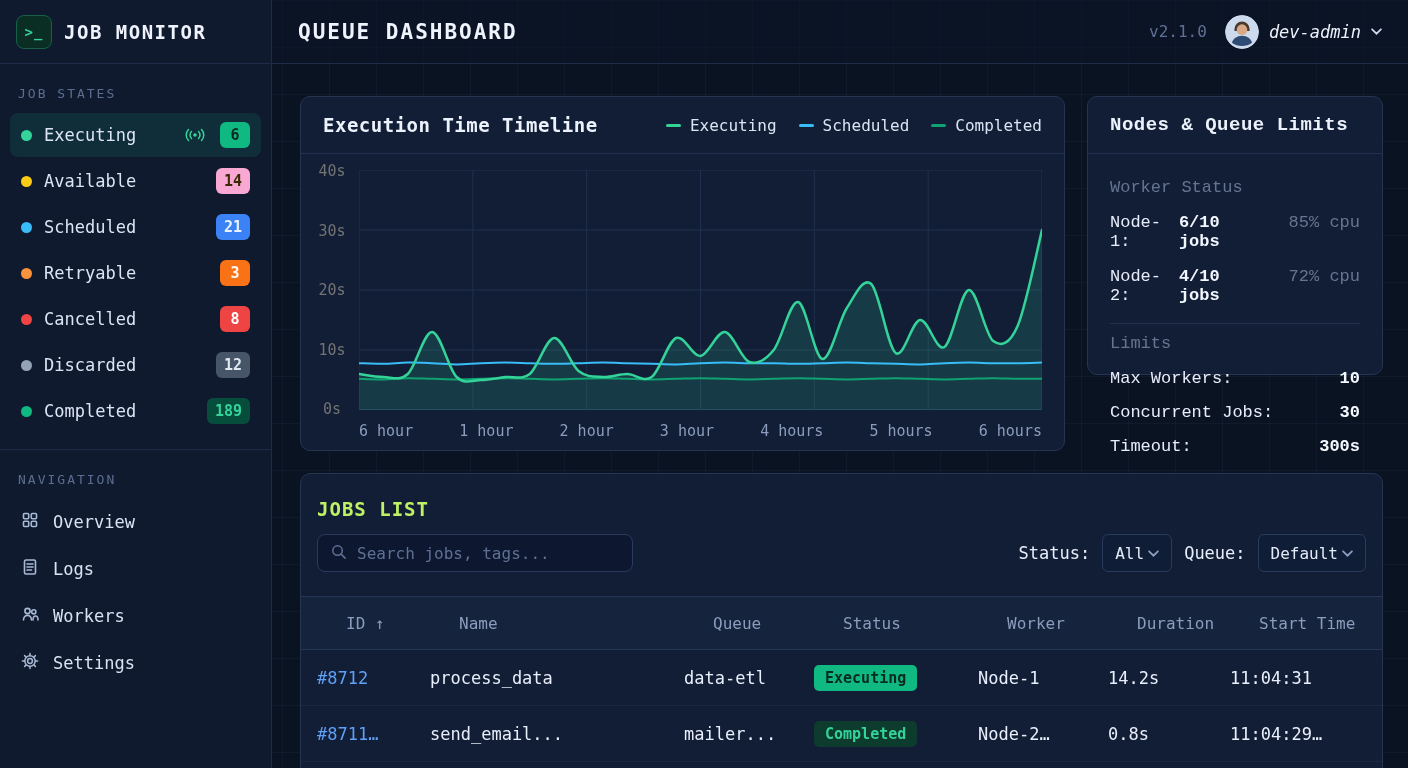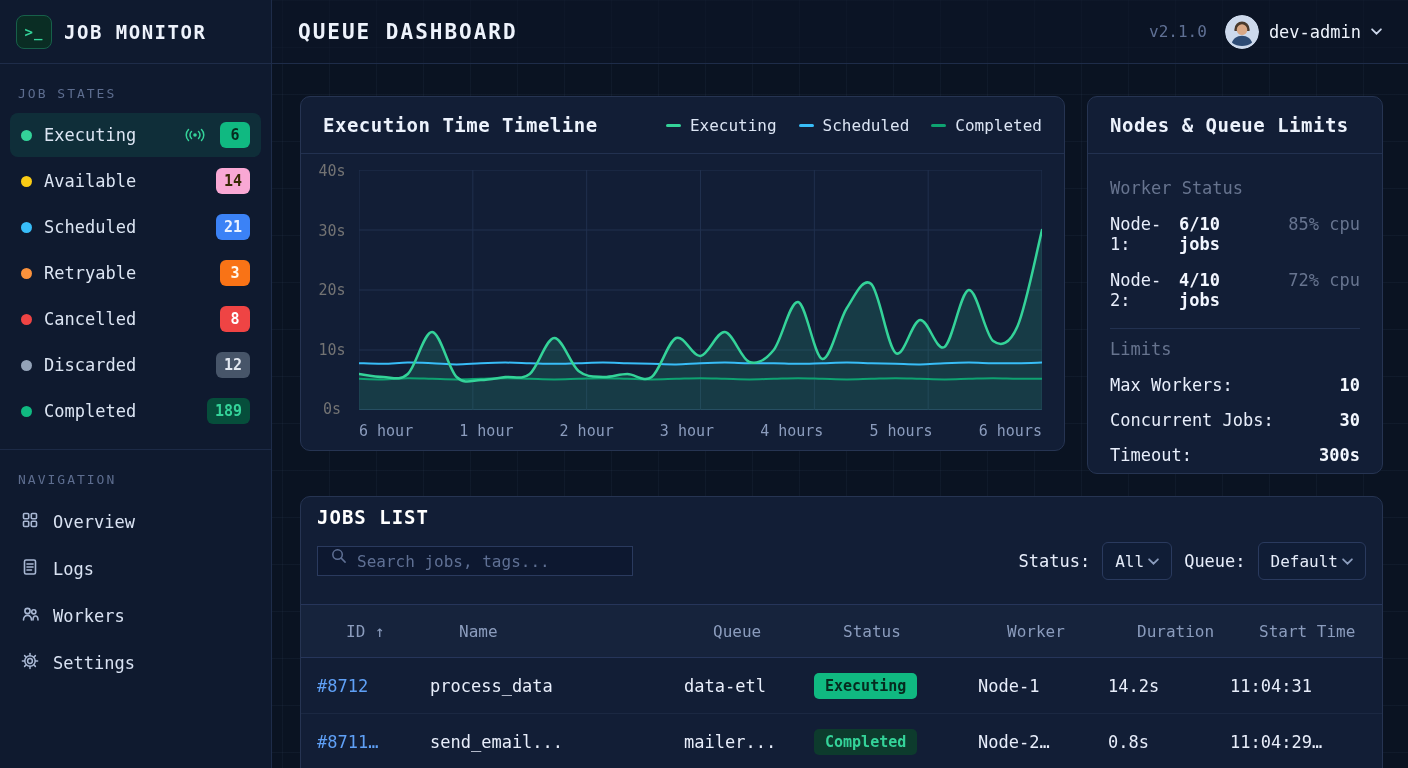--- a/index.html
+++ b/index.html
@@ -30,28 +30,28 @@
 .nav-item{height:44px;margin:3px 10px;padding:0 11px;border-radius:8px;display:flex;align-items:center;gap:14px;font-size:17px;color:#d9e2f2;cursor:pointer;}
 .nav-item svg{flex:none;}
 
 .right{flex:1;display:flex;flex-direction:column;min-width:0;}
 .topbar{height:64px;min-height:64px;display:flex;align-items:center;padding:0 26px;border-bottom:1px solid #1e2c49;background:rgba(13,22,40,0.55);}
 .page-title{font-size:21px;font-weight:bold;letter-spacing:2px;color:#eef3fc;}
 .topbar-right{margin-left:auto;display:flex;align-items:center;gap:18px;}
 .version{font-size:16px;color:#5f7094;}
 .user{display:flex;align-items:center;gap:10px;cursor:pointer;}
 .avatar{width:34px;height:34px;border-radius:50%;overflow:hidden;display:block;}
-.username{font-size:17px;color:#eef3fc;}
+.username{font-size:17px;color:#eef3fc;font-style:italic;}
 .chev{color:#cbd6ea;display:flex;}
 
 .main{flex:1;padding:32px 25px 0 28px;display:flex;flex-direction:column;gap:22px;min-height:0;}
 .row1{display:flex;gap:22px;}
 .card{background:#121e36;border:1px solid #263452;border-radius:10px;}
 .timeline-card{flex:1;height:355px;display:flex;flex-direction:column;}
-.nodes-card{width:296px;min-width:296px;height:378px;}
+.nodes-card{width:296px;min-width:296px;height:279px;font-family:Liberation Mono, monospace;}
 .card-head{height:57px;min-height:57px;padding:0 22px;display:flex;align-items:center;border-bottom:1px solid #223150;}
 .card-title{font-size:19px;font-weight:bold;color:#ecf2fc;letter-spacing:0.5px;}
 .legend{margin-left:auto;display:flex;gap:22px;}
 .legend-item{display:flex;align-items:center;gap:9px;font-size:16px;color:#dbe4f3;cursor:pointer;}
 .legend-dash{width:15px;height:3px;border-radius:2px;display:inline-block;}
 .chart-body{flex:1;padding:16px 22px 10px 16px;display:flex;flex-direction:column;min-height:0;}
 .chart-row{display:flex;flex:1;min-height:0;}
 .y-labels{width:42px;padding-right:12px;display:flex;flex-direction:column;justify-content:space-between;align-items:center;color:#737373;font-size:15px;margin:-8px 0;}
 .chart-svg{flex:1;height:100%;}
 .x-labels{margin-left:42px;display:flex;justify-content:space-between;color:#8b9cbd;font-size:15px;padding-top:12px;}
@@ -61,23 +61,23 @@
 .nodes-body{padding:14px 22px;}
 .sub-label{color:#67748f;font-size:17px;margin:10px 0 16px;}
 .worker-row{display:flex;align-items:baseline;font-size:17px;margin-bottom:16px;color:#e8eefb;}
 .worker-jobs{margin-left:auto;font-weight:bold;color:#f2f6ff;}
 .worker-cpu{color:#67748f;width:96px;text-align:right;}
 .divider{border-top:1px solid #223150;margin:18px 0 6px;}
 .limit-row{display:flex;justify-content:space-between;font-size:17px;margin:15px 0;color:#e8eefb;}
 .limit-value{font-weight:bold;color:#f4f8ff;}
 
 .jobs-card{flex:none;}
-.jobs-title{padding:9px 16px 2px;font-size:19px;font-weight:bold;letter-spacing:1px;color:#ffffff;}
+.jobs-title{padding:24px 16px 2px;font-size:19px;font-weight:bold;letter-spacing:1px;color:#bef264;}
 .jobs-controls{display:flex;align-items:center;padding:12px 16px 24px;gap:16px;}
-.search-box{width:316px;height:30px;background:#0d1830;border:1px solid #2a3a5e;border-radius:0;display:flex;gap:10px;padding:0 12px;}
+.search-box{width:316px;height:38px;background:#0d1830;border:1px solid #2a3a5e;border-radius:8px;display:flex;align-items:center;gap:10px;padding:0 12px;}
 .search-box input{flex:1;background:transparent;border:0;outline:0;color:#dbe4f5;font-family:inherit;font-size:16px;}
 .search-box input::placeholder{color:#5f7094;}
 .filters{margin-left:auto;display:flex;align-items:center;gap:12px;justify-content:flex-end;}
 .filter-label{font-size:17px;color:#e8eefb;}
 .select{height:38px;background:#101d36;border:1px solid #2a3a5e;border-radius:6px;display:flex;align-items:center;gap:4px;padding:0 12px;font-size:16px;color:#e4ebf8;cursor:pointer;}
 .select .chev{color:#8b9cbd;}
 .thead,.trow{display:grid;grid-template-columns:113px 254px 130px 164px 130px 122px 1fr;align-items:center;padding-left:16px;}
 .thead{height:54px;background:#16233c;border-top:1px solid #26355a;border-bottom:1px solid #26355a;color:#8b9cbd;font-size:16px;padding-left:45px;}
 .th{cursor:pointer;}
 .trow{height:56px;border-bottom:1px solid #1b2842;font-size:17px;color:#e8eefb;}

